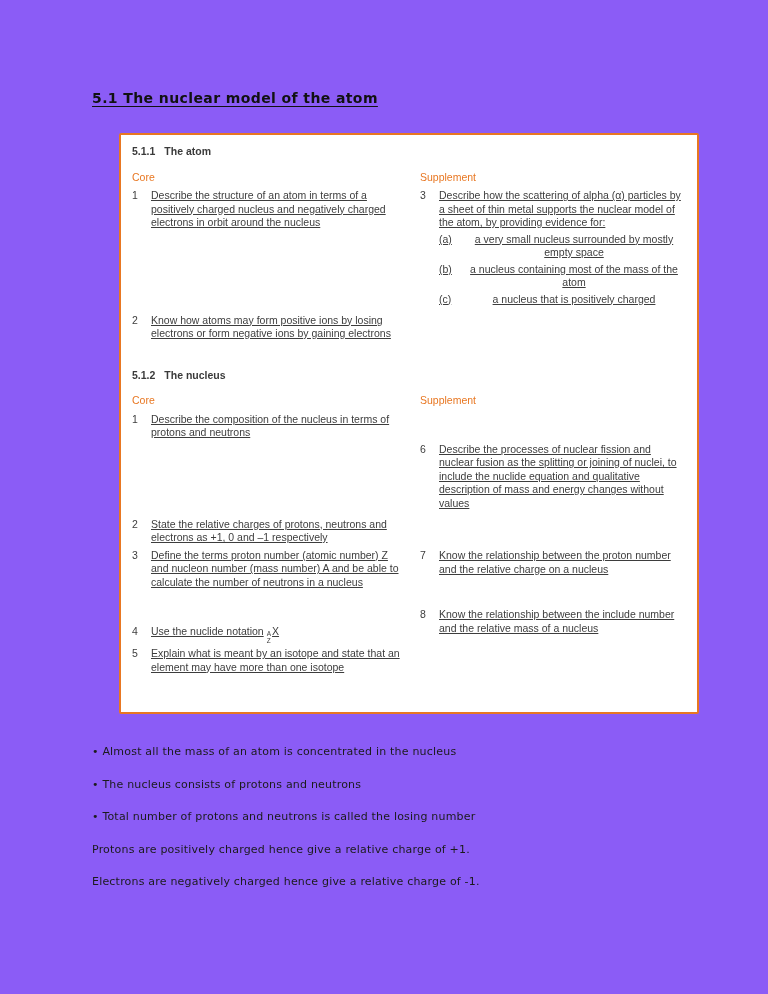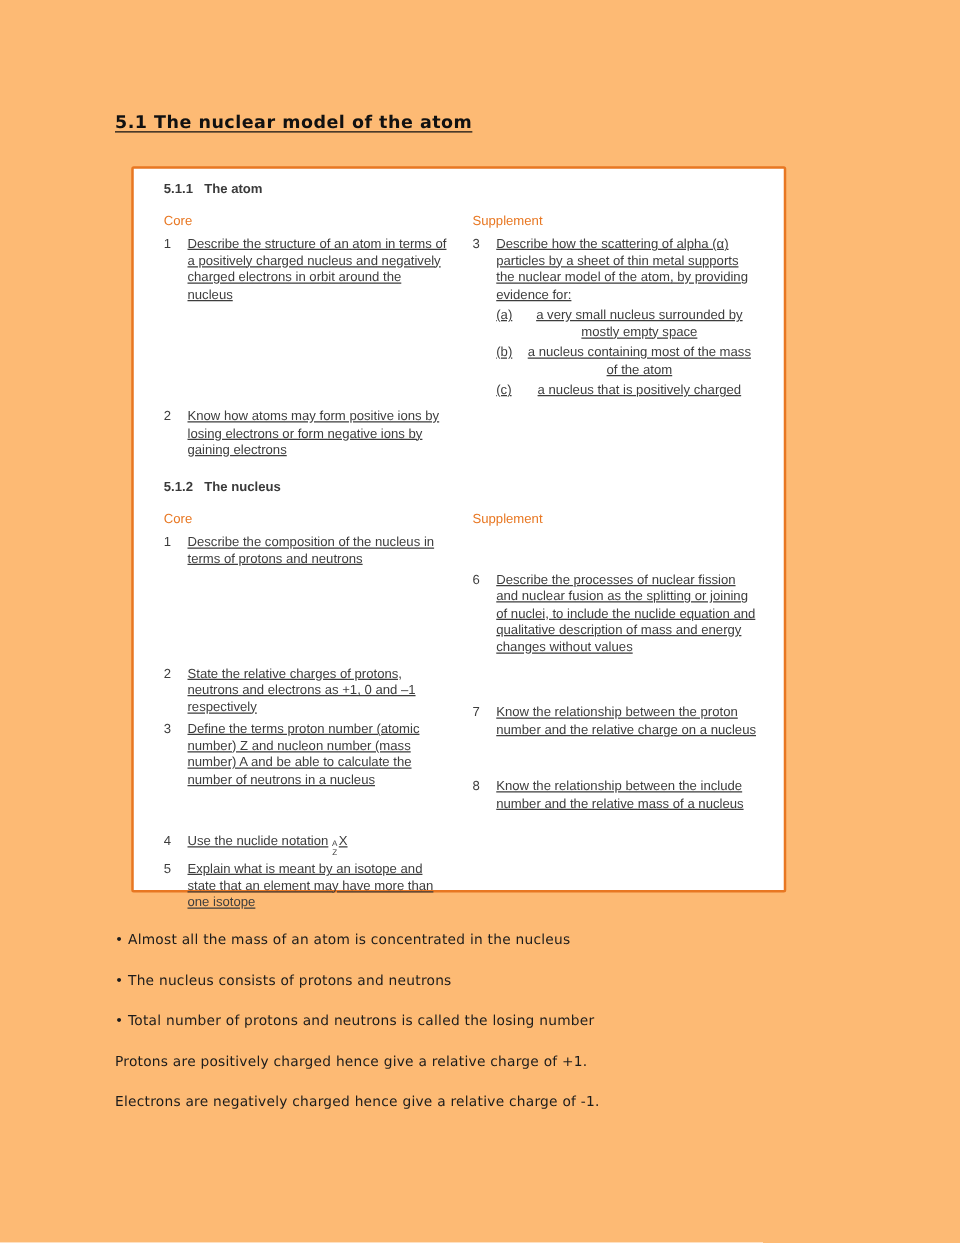--- a/index.html
+++ b/index.html
@@ -1,61 +1,61 @@
 <!DOCTYPE html>
 <html style="--accent: #e87722;"><head>
 <meta charset="utf-8">
 <style>
   html, body { margin: 0; padding: 0; background: #ffffff; }
   .page {
     position: relative;
     width: 768px;
     height: 994px;
-    background: #fdba74;
+    background: #8b5cf6;
     font-family: "Liberation Sans", sans-serif;
     overflow: hidden;
   }
   .doc-title {
     position: absolute;
     left: 92px;
     top: 90px;
     font-family: "DejaVu Sans", sans-serif;
     font-size: 14px;
     font-weight: bold;
     letter-spacing: 0.4px;
     color: #111111;
     text-decoration: underline;
     text-underline-offset: 3px;
   }
   .box {
     position: absolute;
-    left: 105px;
+    left: 119px;
     top: 133px;
-    width: 524px;
+    width: 580px;
     height: 581px;
     box-sizing: border-box;
     border: 2px solid var(--accent, #e87722);
     border-radius: 2px;
-    padding: 9px 22px;
+    padding: 9px 9px;
     color: #3d3d3d;
     font-size: 10.5px;
     line-height: 13.5px;
     background: #ffffff;
   }
   .sec-heading { font-weight: bold; color: #3a3a3a; margin: 1px 0 0 2px; }
   .sec-num { margin-right: 9px; }
   .cols { display: grid; grid-template-columns: 1fr 1fr; column-gap: 18px; margin-top: 12px; }
   .col-label { color: var(--accent, #e87722); margin-bottom: 5px; padding-left: 2px; }
   .item { display: flex; }
   .item .num { flex: 0 0 21px; padding-left: 2px; box-sizing: border-box; }
   .item .txt { flex: 1; text-decoration: underline; }
   .sub { display: flex; margin-top: 3px; }
   .sub .slabel { flex: 0 0 21px; }
   .sub .stxt { flex: 1; text-align: center; }
-  .sec2 { margin-top: 16px; }
+  .sec2 { margin-top: 28px; }
   .nuclide { white-space: nowrap; }
   .stack {
     display: inline-flex;
     flex-direction: column;
     align-items: center;
     font-size: 6.5px;
     line-height: 6.5px;
     vertical-align: -1px;
     margin: 0 1px 0 3px;
   }

